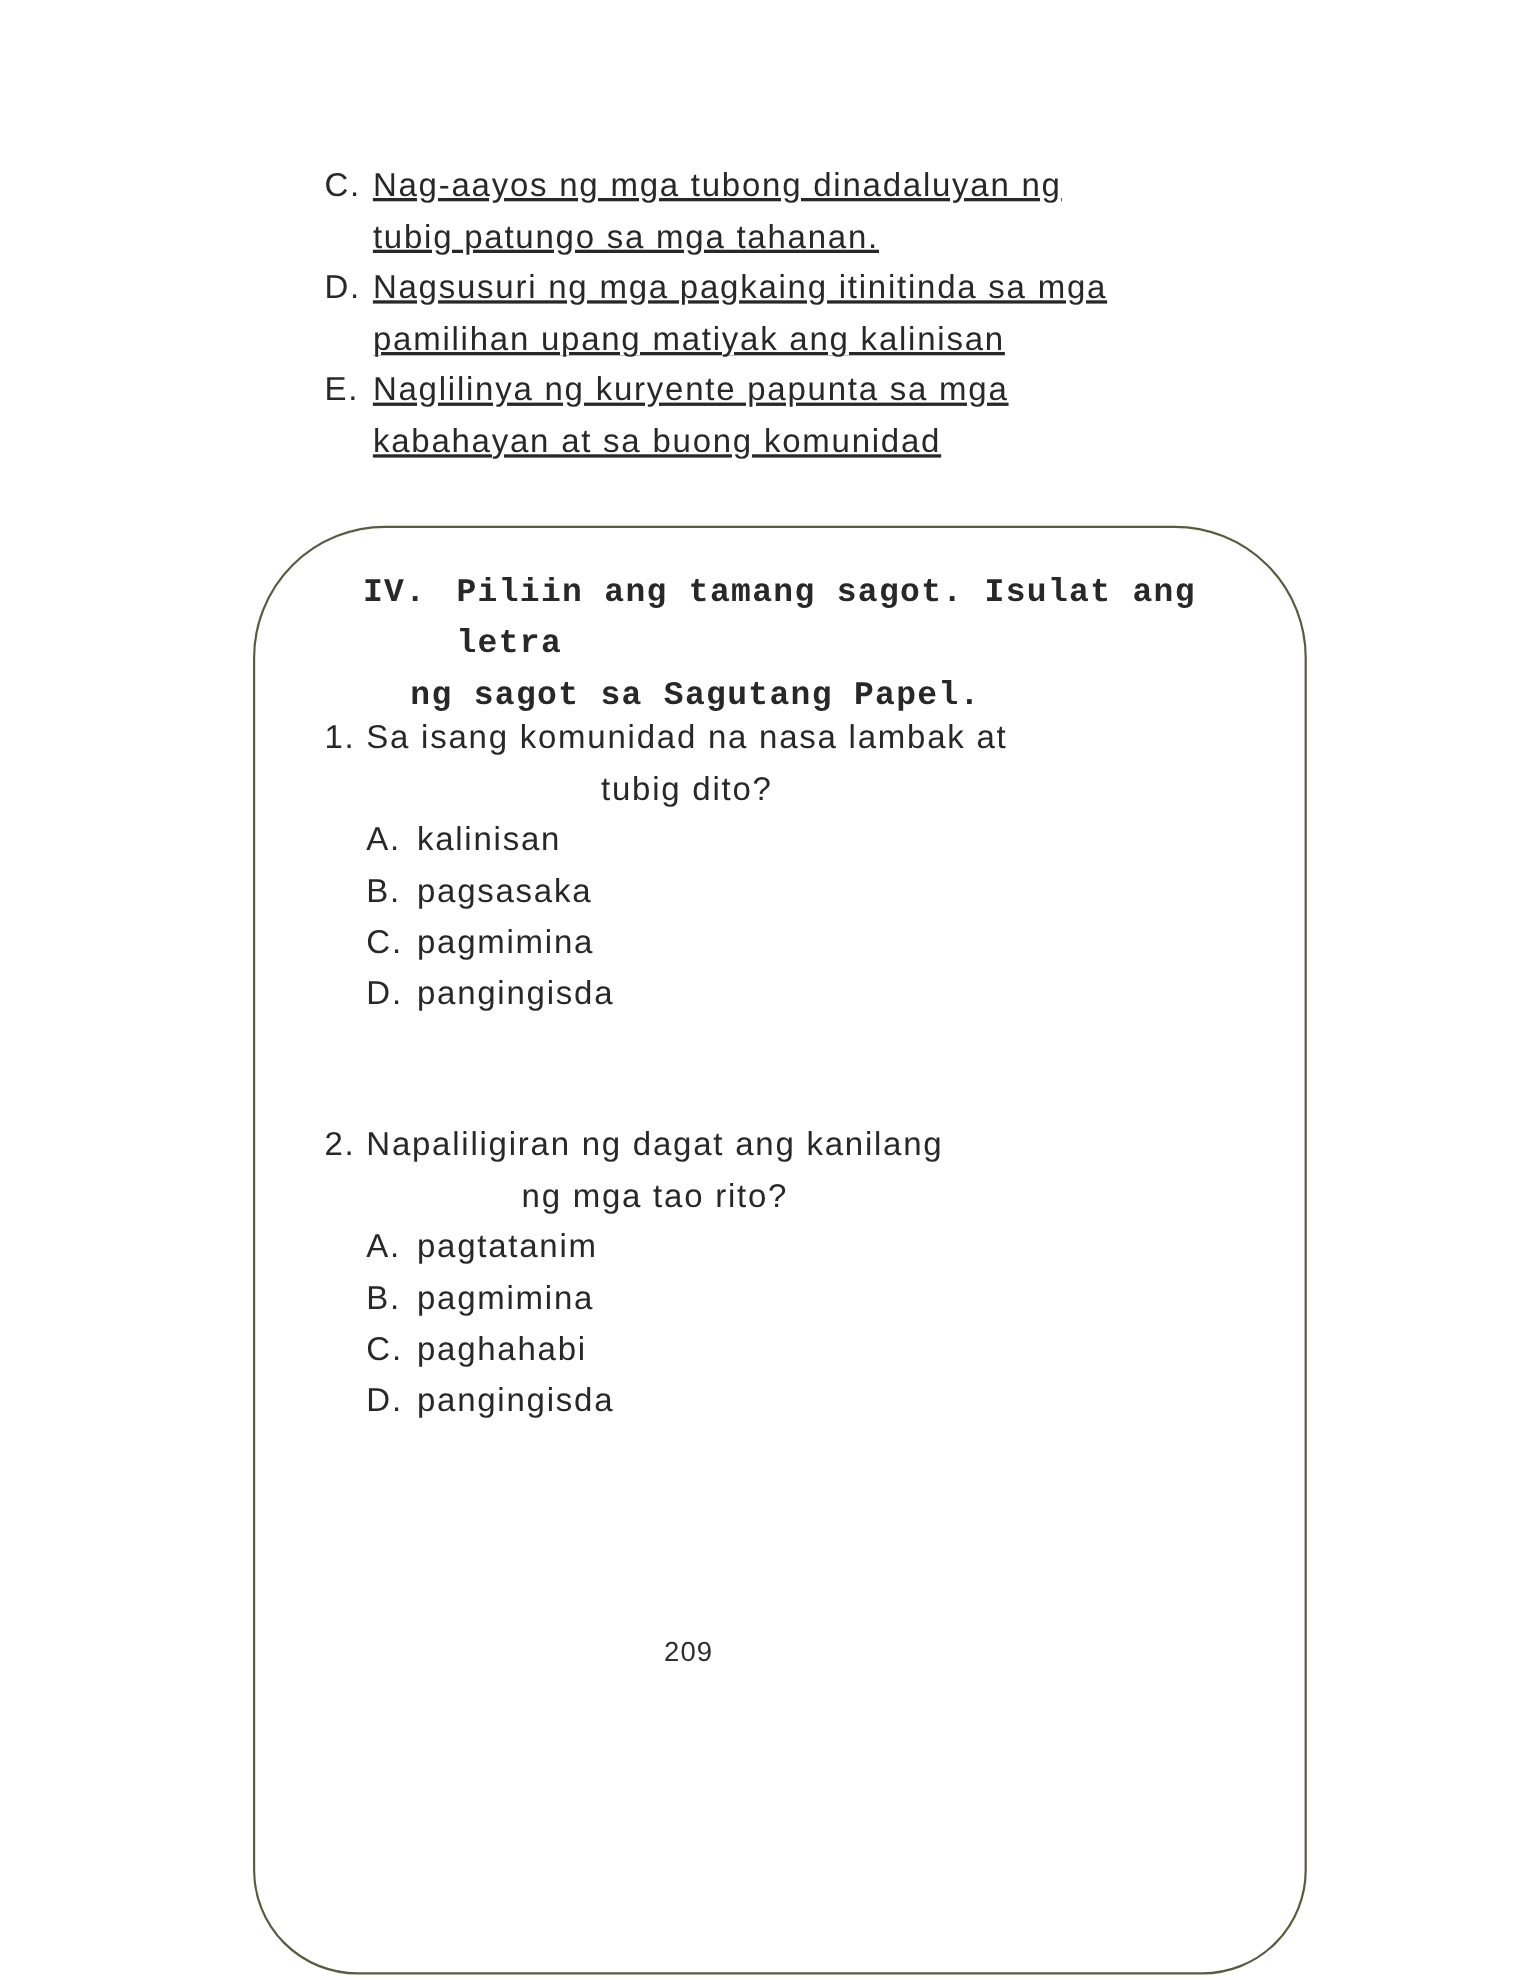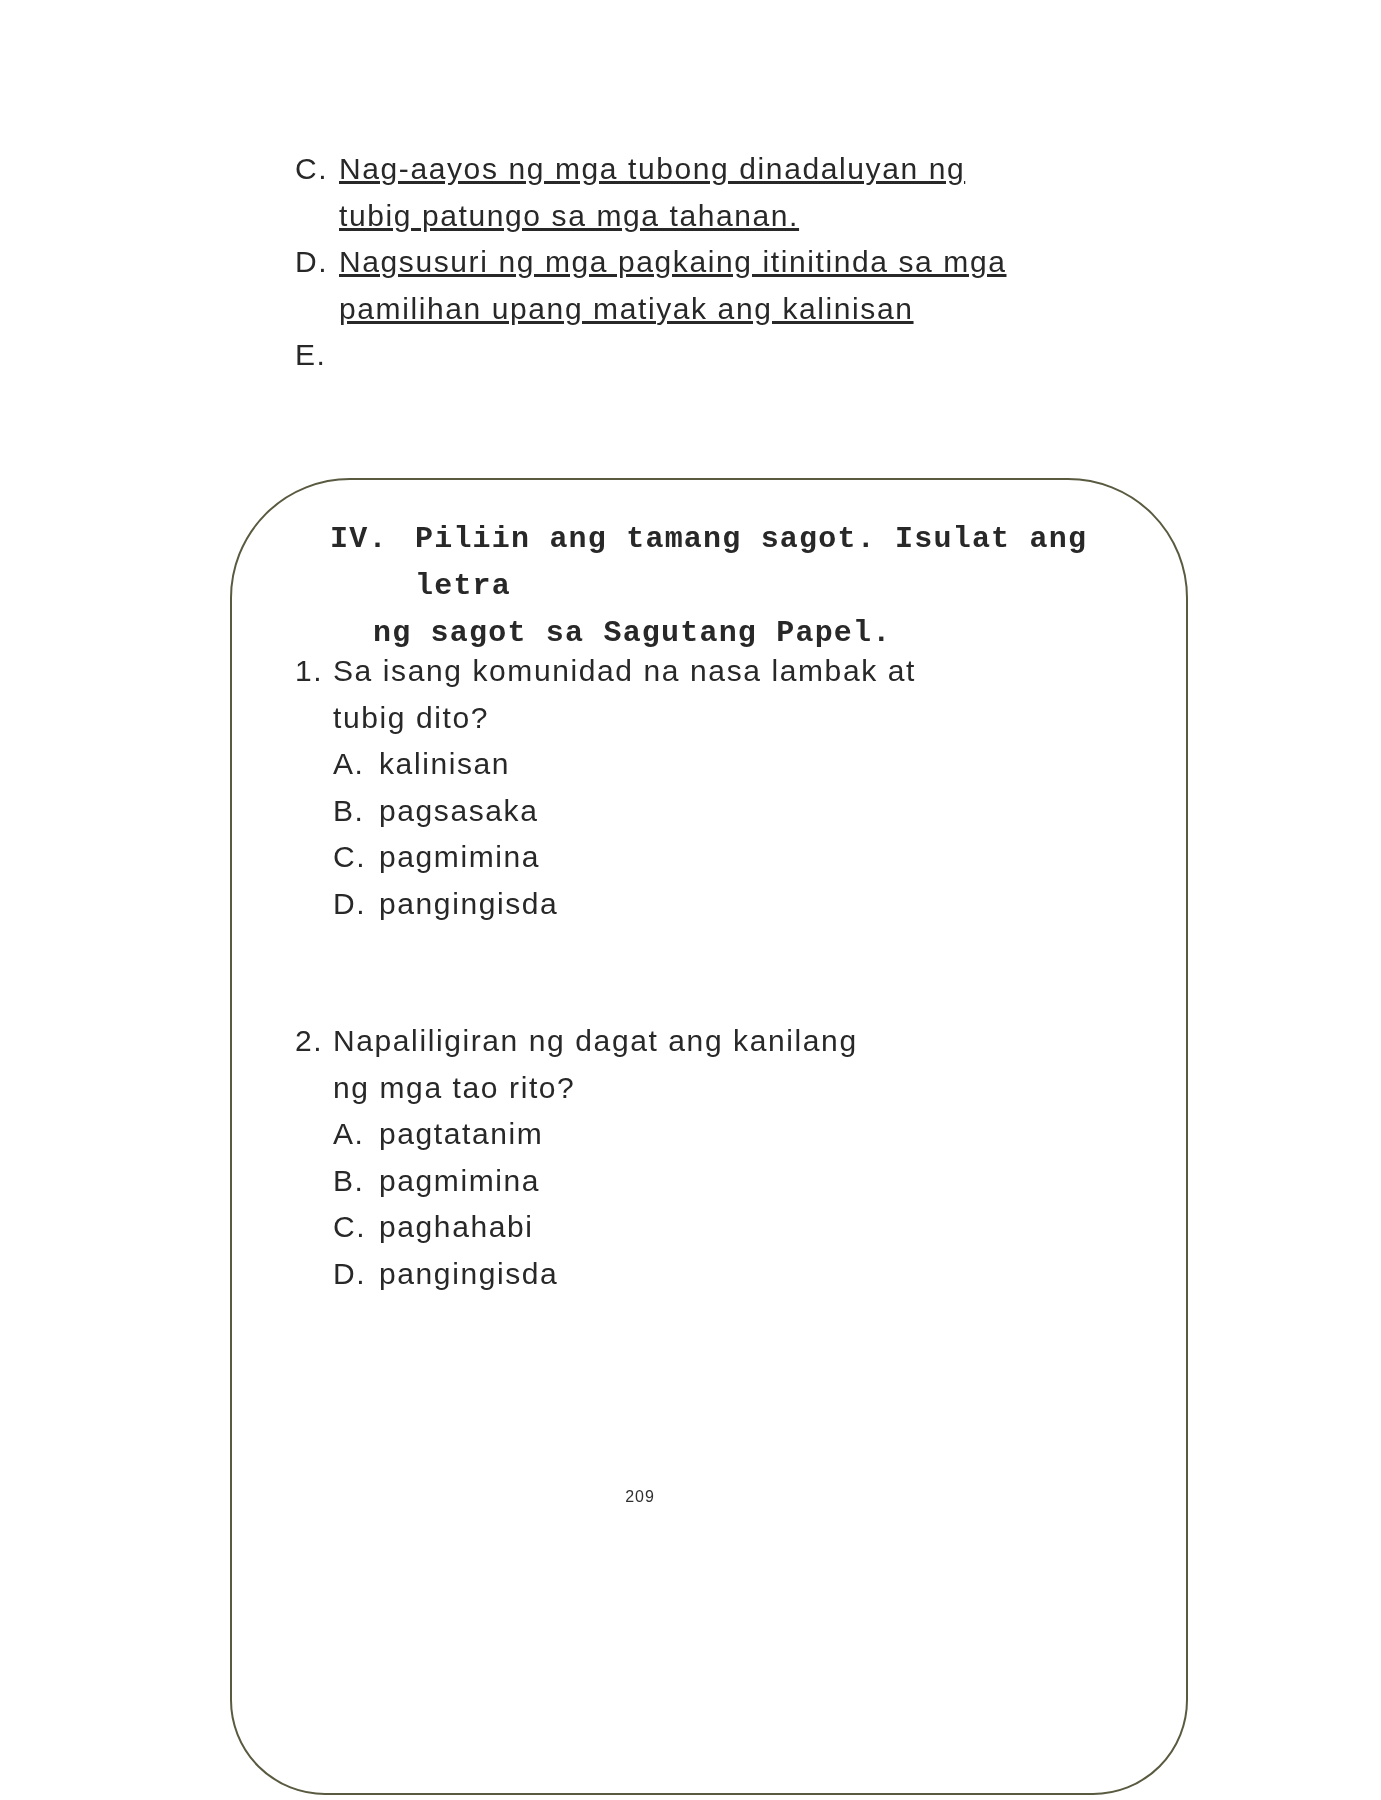--- a/index.html
+++ b/index.html
@@ -90,40 +90,41 @@
   .q2 { top: 1018px; }
   .q-head {
     display: flex;
     align-items: flex-start;
   }
   .q-head .qnum {
     flex: 0 0 38px;
   }
   .q-head .qtext .ln {
     display: block;
+    text-align: center;
   }
   .choices {
     padding-left: 38px;
   }
   .choice {
     display: flex;
     align-items: flex-start;
   }
   .choice .cletter {
     flex: 0 0 46px;
   }
 
   
   .page-number {
     position: absolute;
-    left: 590px;
+    left: 576px;
     top: 1488px;
     width: 100px;
     text-align: center;
-    font-size: 16px;
+    font-size: 25px;
     letter-spacing: 1px;
     color: #2f2f2f;
   }
 </style>
 </head>
 <body>
 
 <div class="page">
 
   <div class="top-list">
@@ -139,20 +140,24 @@
     <div class="list-item">
       <span class="letter">D.</span>
       <span class="text">
         <span class="ln">Nagsusuri ng mga pagkaing  itinitinda  sa mga</span>
         <span class="ln">pamilihan  upang matiyak ang kalinisan</span>
       </span>
     </div>
 
     <div class="list-item">
       <span class="letter">E.</span>
+      <span class="text">
+        <span class="ln">Naglilinya ng kuryente  papunta sa mga</span>
+        <span class="ln">kabahayan at sa buong komunidad</span>
+      </span>
     </div>
 
   </div>
 
   <div class="frame"></div>
 
   <div class="section-header">
     <div class="hline1">
       <span class="numeral">IV.</span>
       <span>Piliin ang tamang sagot. Isulat ang letra</span>

